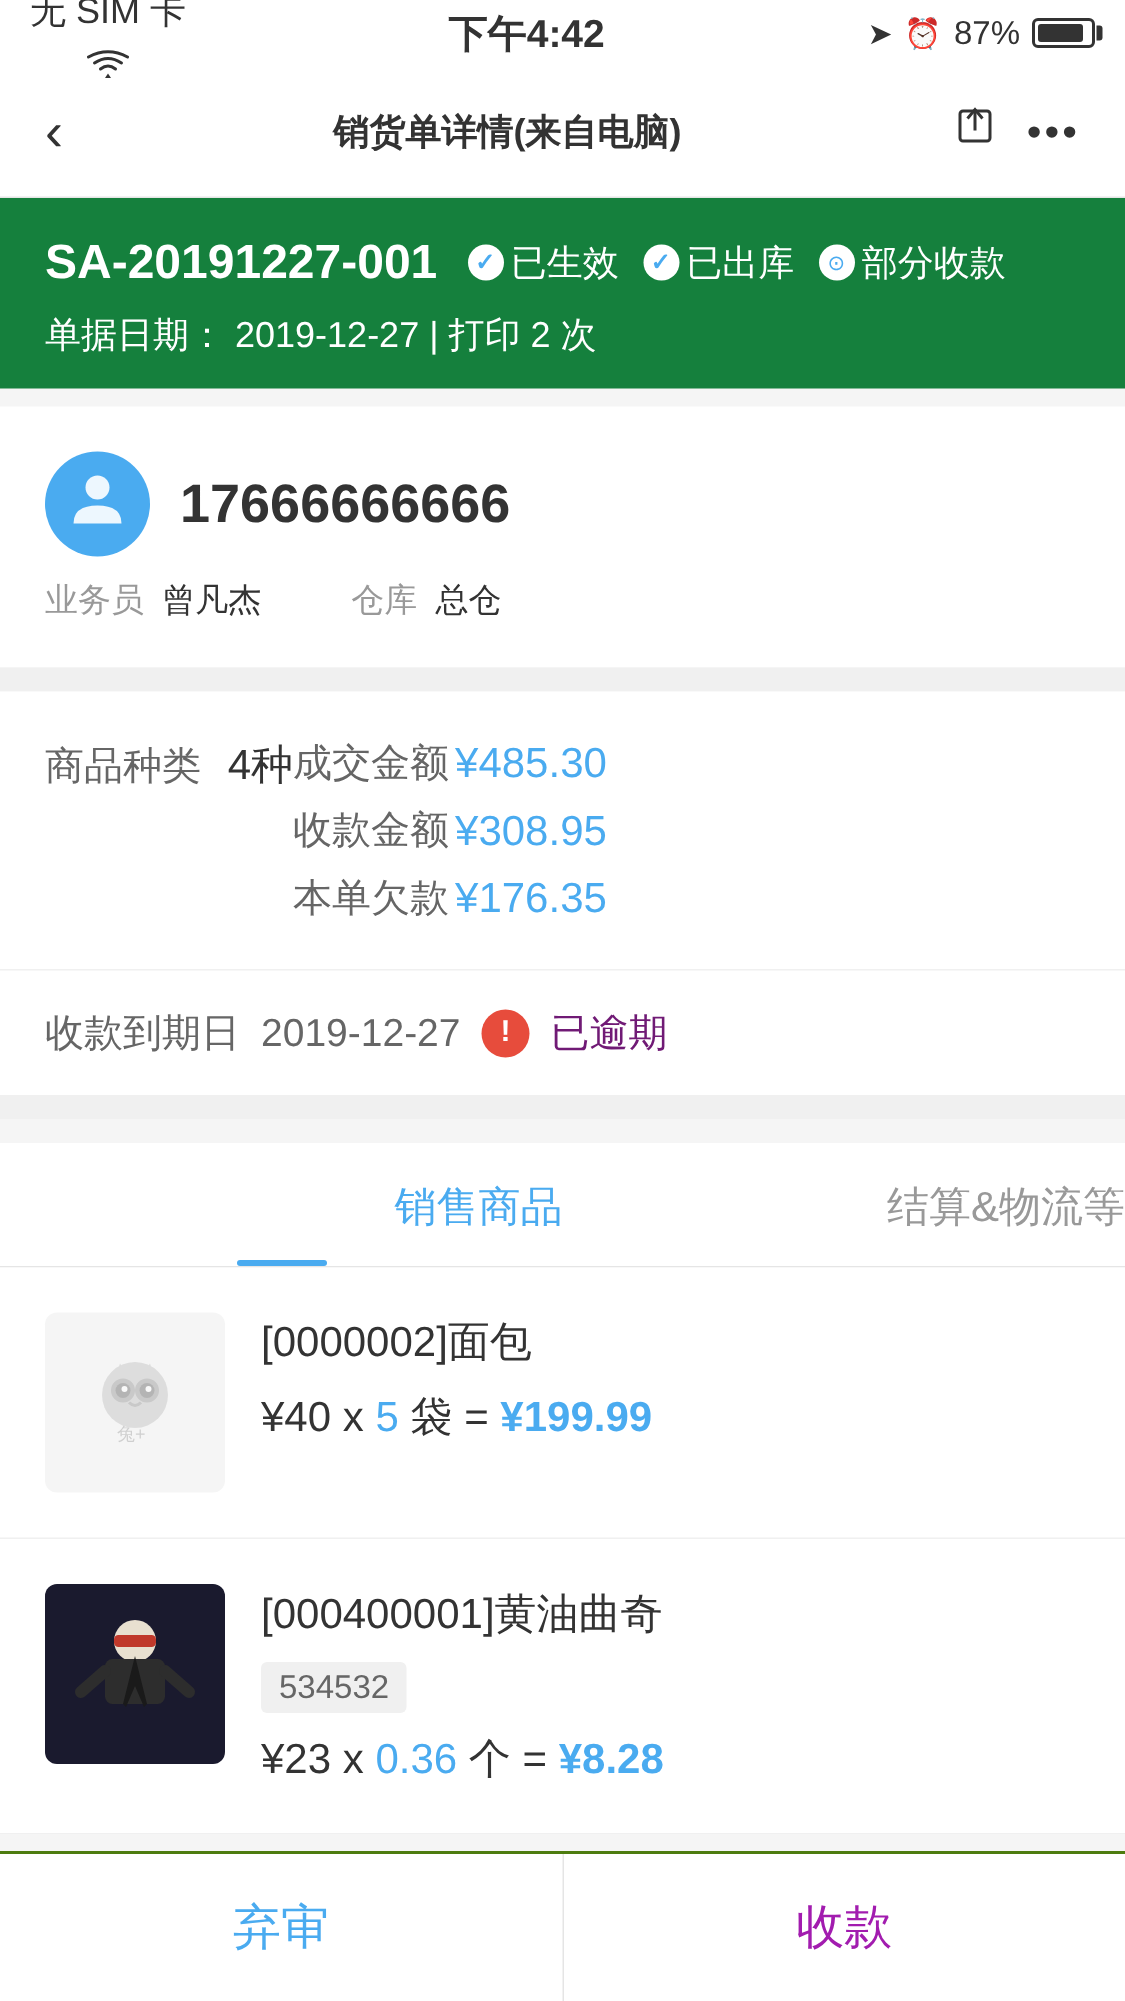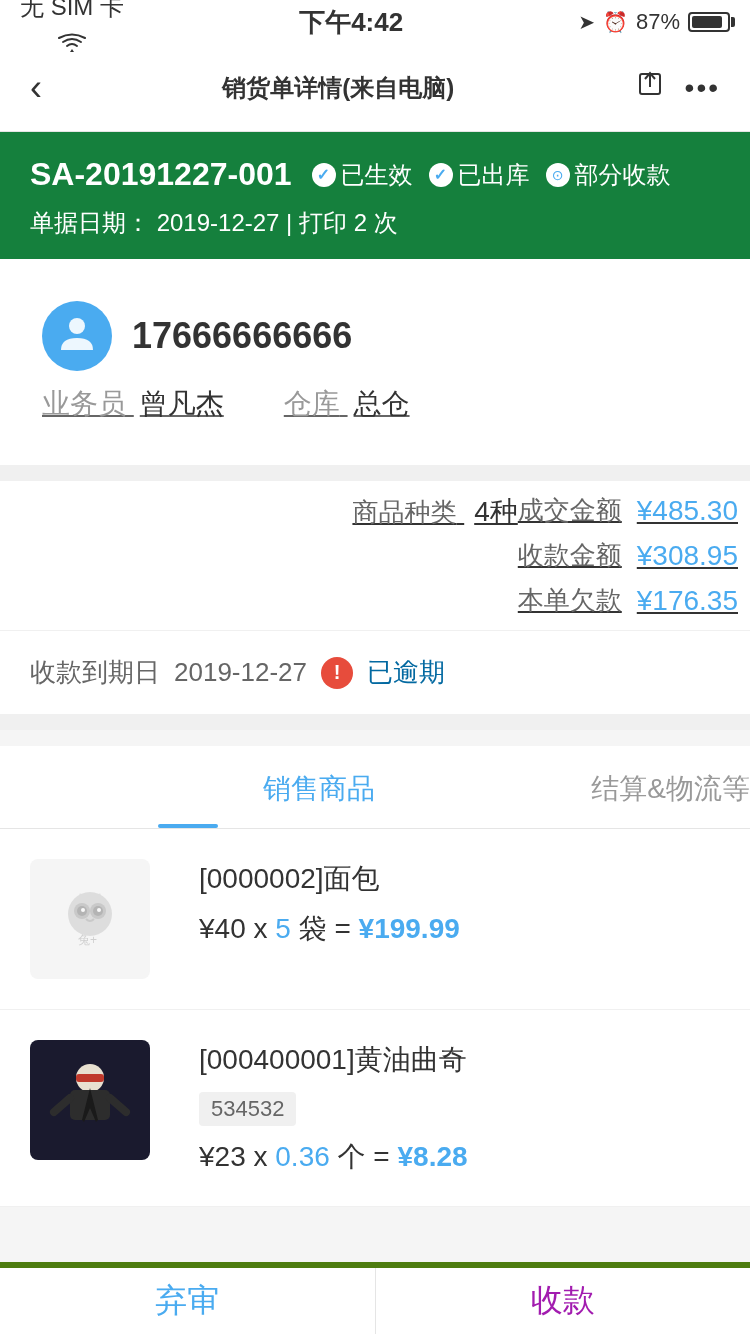--- a/index.html
+++ b/index.html
@@ -92,22 +92,22 @@
     .badge-check { color: #4AABF0; font-size: 16px; font-weight: bold; }
     .badge-clock { color: #4AABF0; font-size: 16px; }
     .order-date {
       color: #fff;
       font-size: 24px;
     }
 
     
     .customer-section {
       background: #fff;
-      padding: 42px;
-      margin-top: 0;
+      padding: 30px;
+      margin-top: 12px;
     }
     .customer-row {
       display: flex;
       align-items: center;
       gap: 20px;
       margin-bottom: 14px;
     }
     .avatar {
       width: 70px; height: 70px;
       background: #4AABF0;
@@ -118,55 +118,53 @@
     .avatar-icon { font-size: 40px; color: #fff; }
     .customer-phone { font-size: 36px; font-weight: 600; color: #333; }
     .customer-info {
       font-size: 26px;
       color: #666;
       margin-bottom: 14px;
     }
     .customer-meta {
       display: flex;
       gap: 60px;
-      font-size: 28px;
+      font-size: 22px;
       color: #666;
-      text-decoration: underline;
     }
     .meta-label { color: #999; }
     .meta-value { color: #333; margin-left: 6px; }
 
     .divider { height: 16px; background: #f0f0f0; }
 
     
     .stats-section {
       background: #fff;
-      padding: 12px;
-      display: flex;
-      justify-content: flex-end;
+      padding: 30px;
+      display: flex;
+      justify-content: flex-start;
       align-items: flex-start;
-      text-decoration: underline;
     }
     .stats-left {
       display: flex;
       flex-direction: column;
       gap: 10px;
     }
     .stats-label { font-size: 26px; color: #666; }
     .stats-count { font-size: 28px; color: #333; margin-left: 10px; }
     .stats-right {
       display: flex;
       flex-direction: column;
       gap: 10px;
       text-align: right;
     }
     .stats-row {
       display: flex;
       align-items: center;
-      gap: 15px;
+      gap: 4px;
       justify-content: flex-end;
     }
     .stats-row-label { font-size: 26px; color: #666; }
     .stats-amount { font-size: 28px; color: #4AABF0; }
 
     
     .due-section {
       background: #fff;
       padding: 24px 30px;
       border-top: 1px solid #f0f0f0;
@@ -179,21 +177,21 @@
     .overdue-icon {
       width: 32px; height: 32px;
       background: #e74c3c;
       border-radius: 50%;
       display: flex; align-items: center; justify-content: center;
       color: #fff;
       font-size: 20px;
       font-weight: bold;
       flex-shrink: 0;
     }
-    .overdue-text { color: #0369a1; font-size: 26px; }
+    .overdue-text { color: #701a75; font-size: 26px; }
 
     
     .tabs-section {
       background: #fff;
       margin-top: 16px;
       border-bottom: 1px solid #e5e5e5;
       display: flex;
     }
     .tab {
       flex: 1;
@@ -248,21 +246,21 @@
       height: 120px;
       background: #1a1a2e;
       border-radius: 8px;
       flex-shrink: 0;
       display: flex;
       align-items: center;
       justify-content: center;
       overflow: hidden;
     }
 
-    .product-info { flex: 1; margin-left: 25px; }
+    .product-info { flex: 1; }
     .product-name {
       font-size: 28px;
       color: #333;
       margin-bottom: 12px;
       line-height: 1.4;
     }
     .product-sku {
       display: inline-block;
       background: #f0f0f0;
       color: #666;
@@ -277,23 +275,23 @@
     }
     .product-price .qty { color: #4AABF0; }
     .product-price .total { color: #4AABF0; font-weight: 700; }
 
     
     .bottom-bar {
       position: fixed;
       bottom: 0;
       left: 0;
       width: 750px;
-      height: 72px;
-      background: #fff;
-      border-top: 6px solid #4d7c0f;
+      height: 100px;
+      background: #fff;
+      border-top: 2px solid #4d7c0f;
       display: flex;
     }
     .bottom-btn {
       flex: 1;
       display: flex;
       align-items: center;
       justify-content: center;
       font-size: 32px;
       cursor: pointer;
     }

